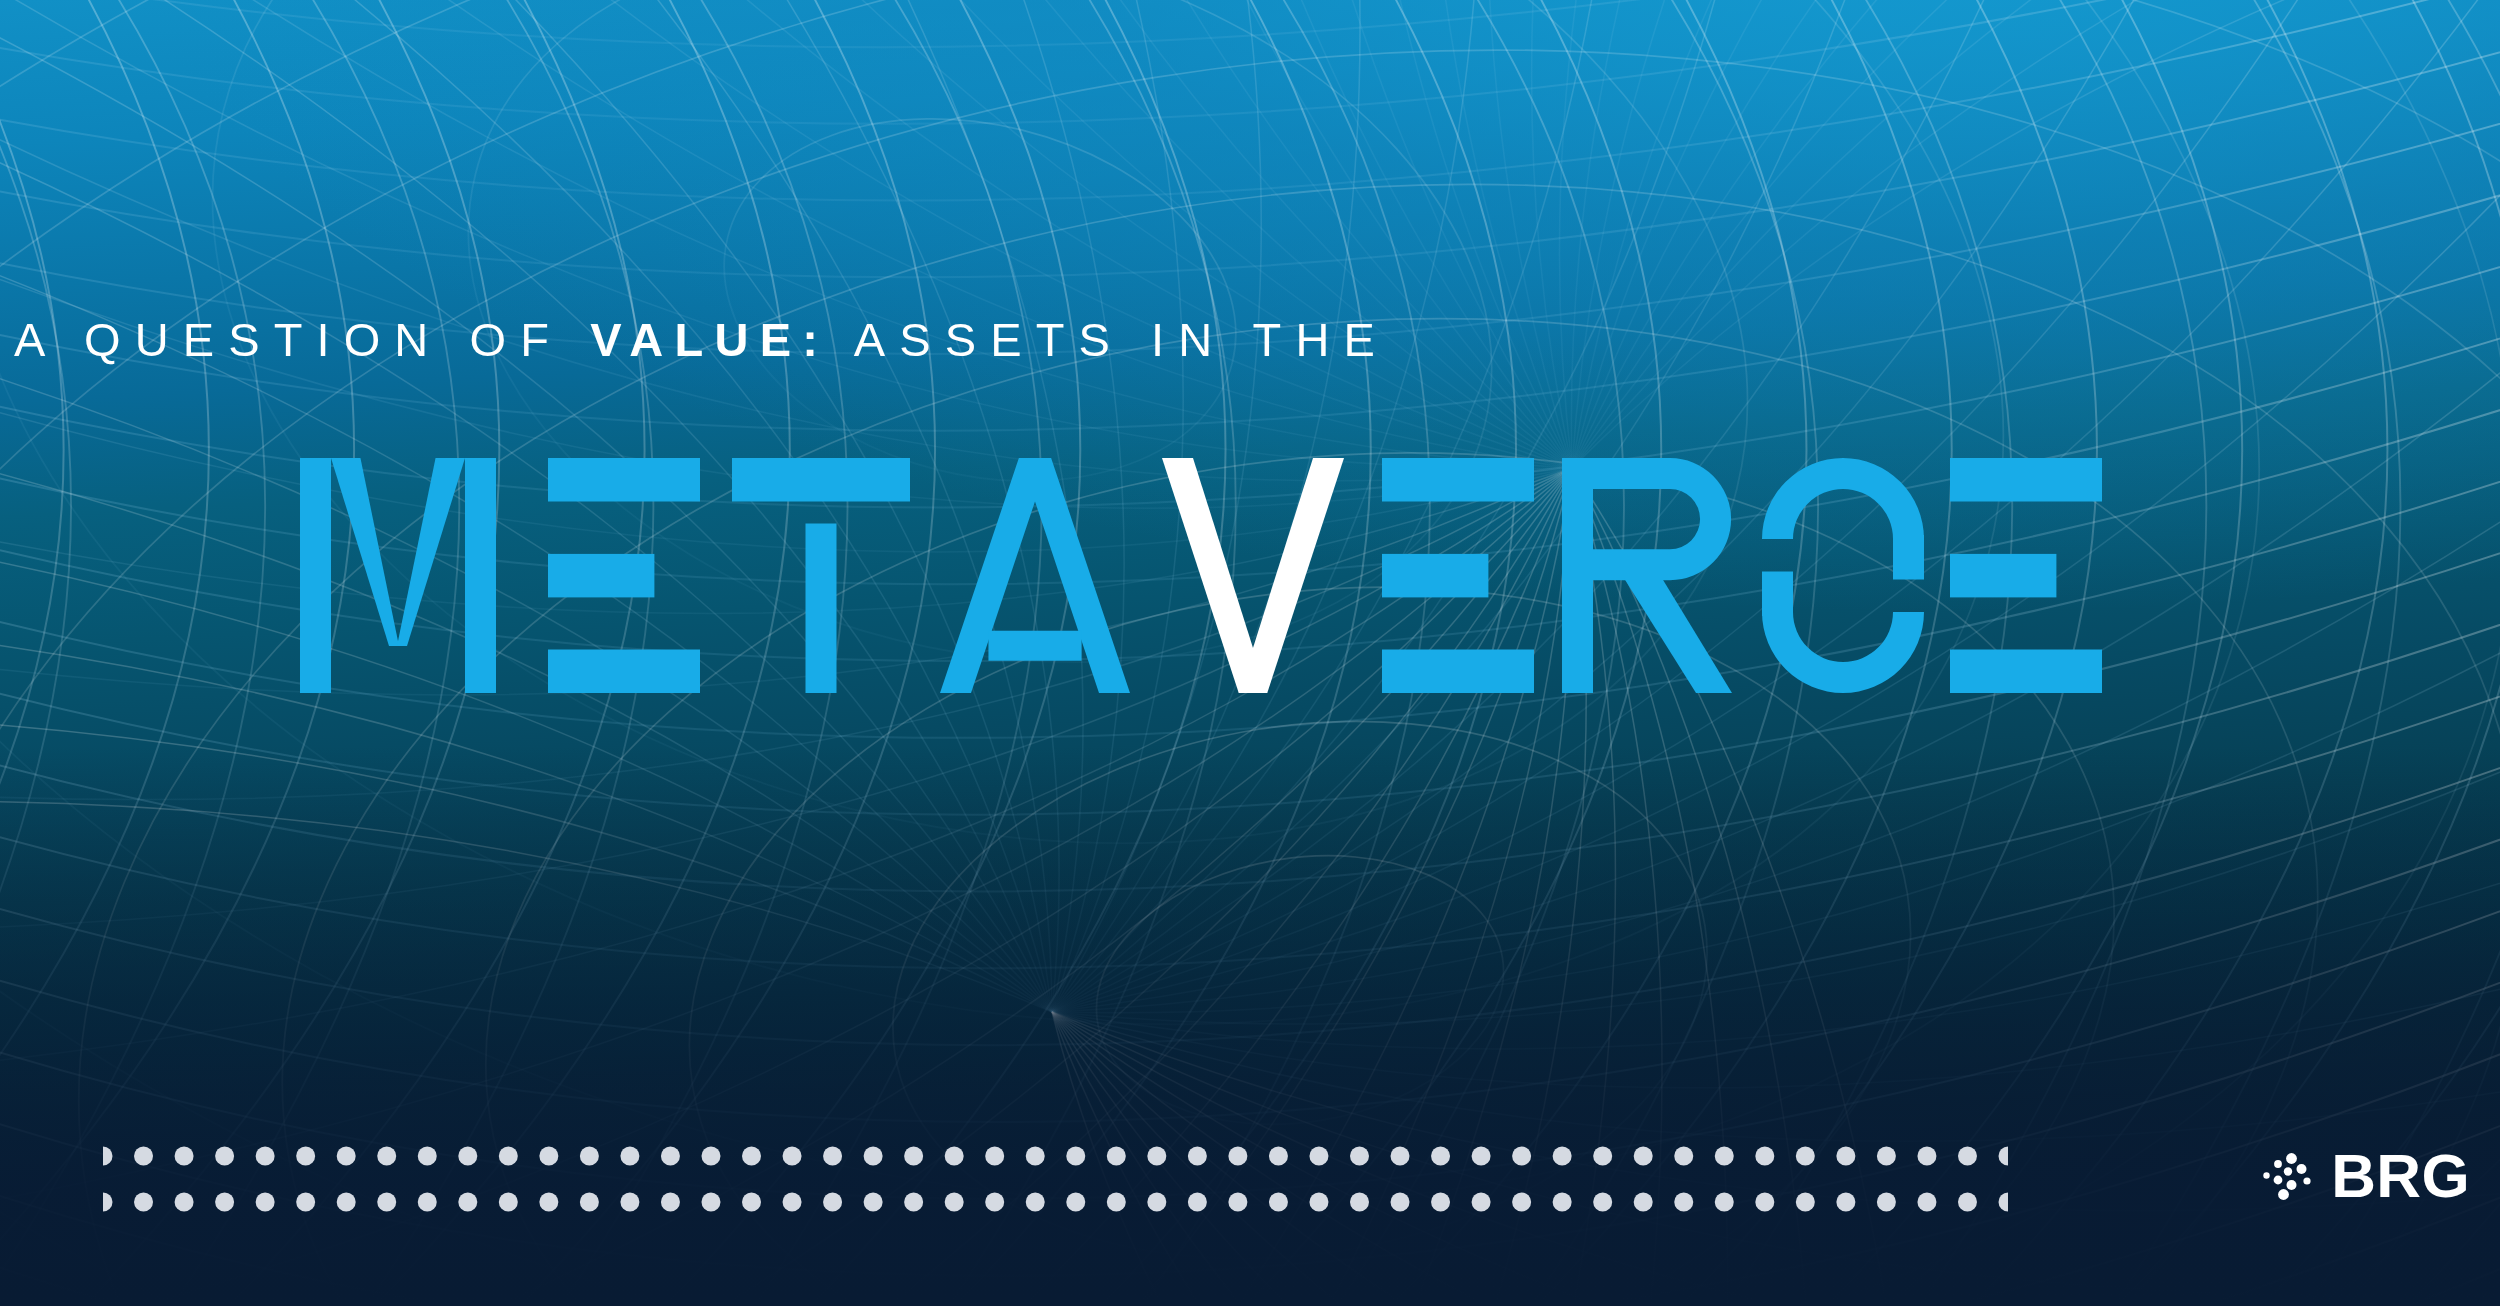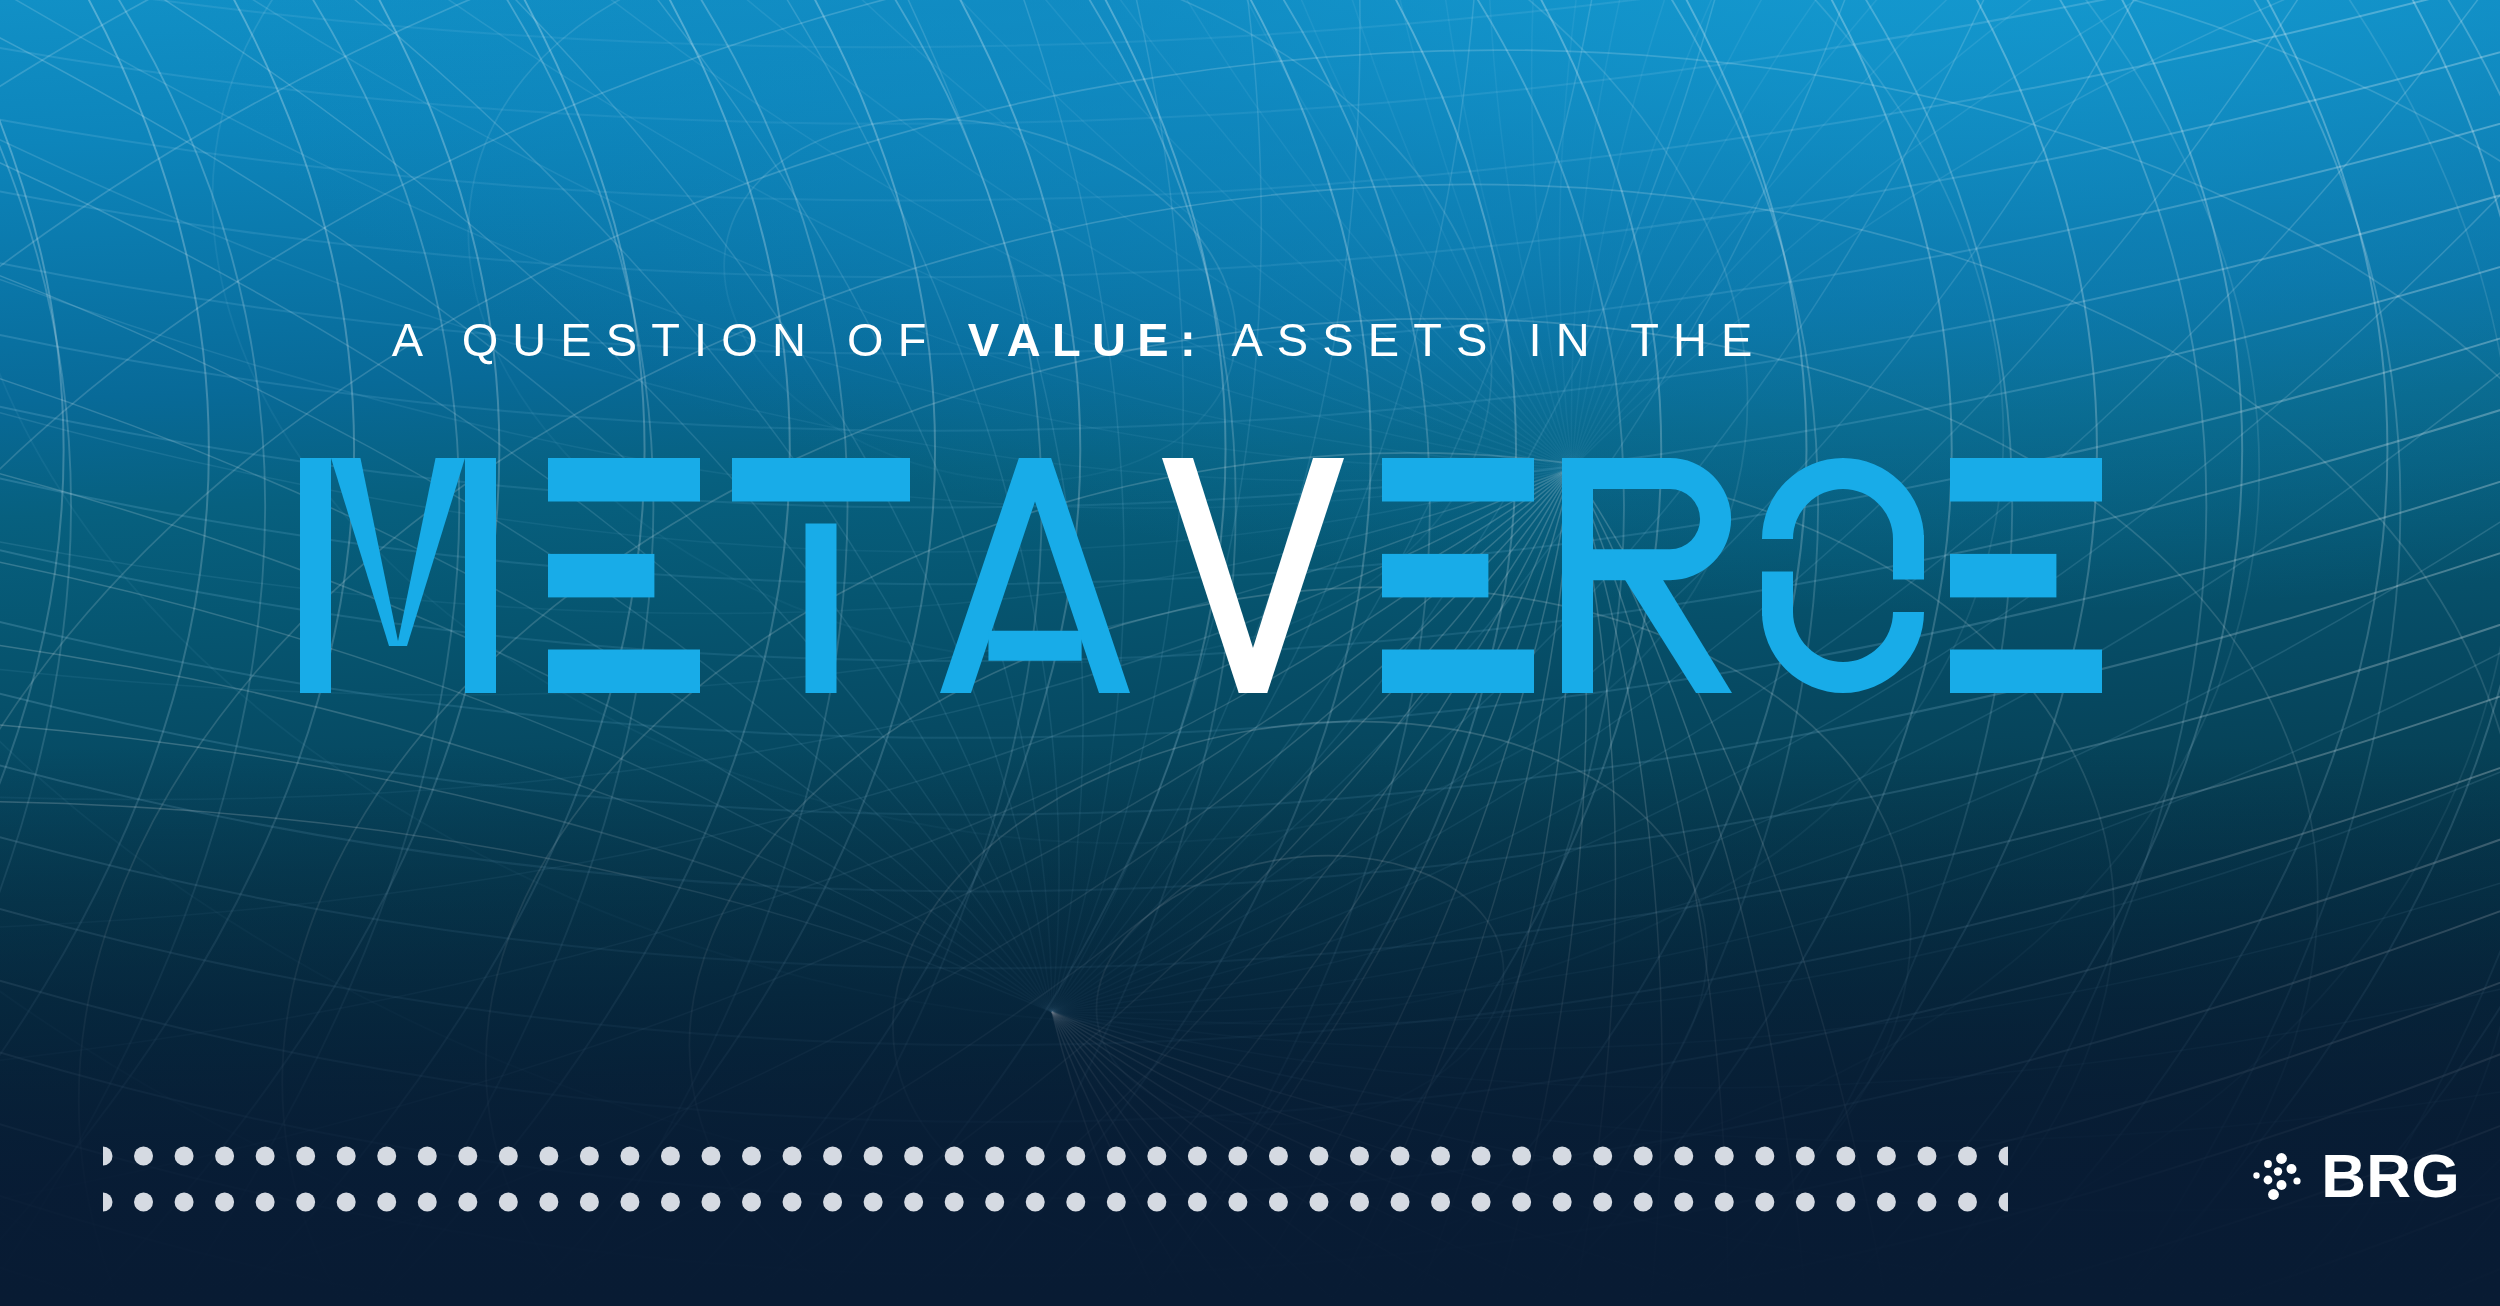--- a/index.html
+++ b/index.html
@@ -34,21 +34,21 @@
     position:absolute; left:0; right:0; bottom:0; height:560px;
     background:linear-gradient(180deg, rgba(6,26,50,0) 0%, rgba(7,26,50,0.55) 45%, rgba(8,27,52,0.92) 78%, #081b33 100%);
     pointer-events:none;
   }
   #meshwrap{ position:absolute; inset:0; pointer-events:none; }
   #meshwrap svg{ display:block; width:2500px; height:1306px; }
 
   
   #subtitle{
     position:absolute; top:316px; left:0; width:2144px;
-    text-align:center;
+    text-align:left;
     color:#ffffff;
     font-size:47px;
     letter-spacing:0.30em;
     line-height:1;
     white-space:nowrap;
     text-indent:0.30em;
   }
   #subtitle .lt{ font-weight:300; }
   #subtitle .bold{ font-weight:700; letter-spacing:0.24em; }
 
@@ -61,21 +61,21 @@
 
   
   #dotstrip{
     position:absolute; left:103px; top:1146px;
     width:1905px; height:66px;
   }
   #dotstrip svg{ display:block; width:100%; height:100%; }
 
   
   #brg{
-    position:absolute; right:40px; top:1145px;
+    position:absolute; right:30px; top:1145px;
     display:flex; align-items:center; gap:14px;
   }
   #brg .mark{ width:58px; height:58px; display:block; }
   #brg .wordtext{
     color:#fff; font-size:62px; font-weight:700;
     letter-spacing:0.005em; line-height:1;
     font-family:"Liberation Sans", sans-serif;
   }
 </style>
 </head>

